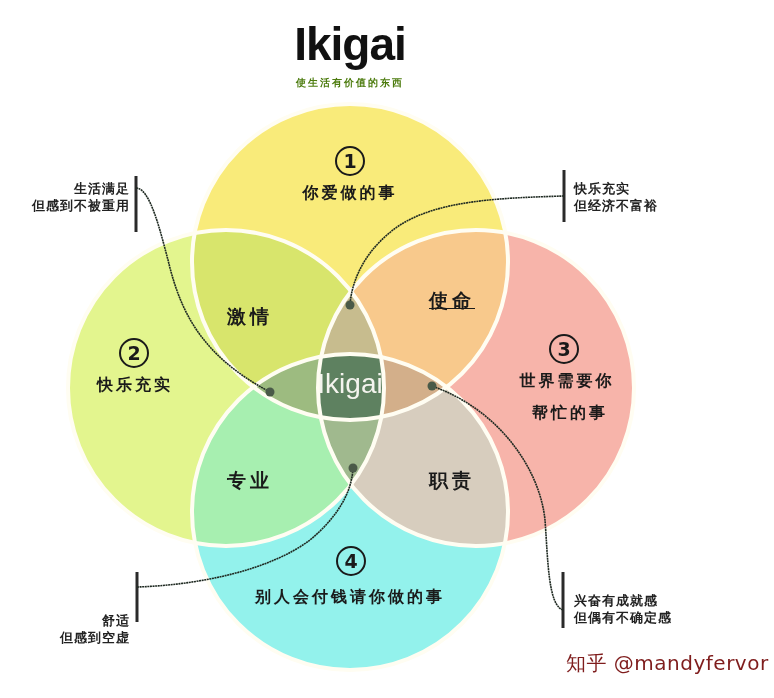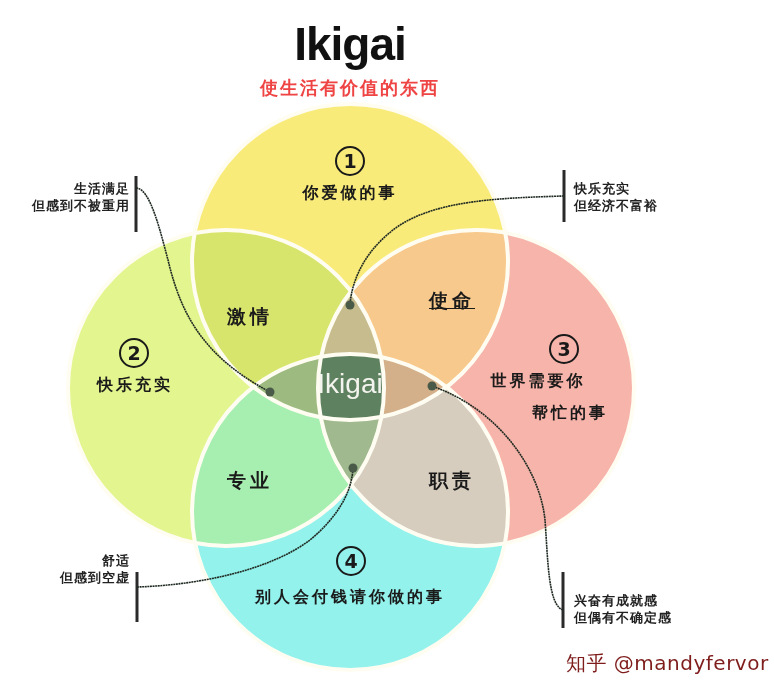--- a/index.html
+++ b/index.html
@@ -3,21 +3,21 @@
 <meta charset="utf-8">
 <style>
   html, body { margin: 0; padding: 0; background: #ffffff; }
   body { width: 774px; height: 698px; position: relative; overflow: hidden;
          font-family: "DejaVu Sans", "Liberation Sans", sans-serif; }
   #canvas { position: absolute; left: 0; top: 0; width: 774px; height: 698px; }
   .title { position: absolute; left: 250px; width: 200px; top: 18px; text-align: center;
            font-family: "Liberation Sans", "DejaVu Sans", sans-serif; font-weight: bold;
            font-size: 46px; color: #111; letter-spacing: -1px; line-height: 52px; }
   .subtitle { position: absolute; left: 240px; width: 220px; top: 76px; text-align: center;
-              font-size: 18px; font-weight: bold; color: #ef4444; letter-spacing: 2px; }
+              font-size: 10px; font-weight: bold; color: #4d7c0f; letter-spacing: 2px; }
   .lbl { position: absolute; text-align: center; color: #1a1a1a; font-weight: bold; white-space: nowrap; }
   .num { position: absolute; width: 30px; height: 30px; border: 2px solid #1a1a1a; border-radius: 50%;
          box-sizing: border-box; text-align: center; line-height: 26px; font-size: 19px; font-weight: bold; color: #1a1a1a; }
   .circle-title { font-size: 16px; letter-spacing: 3px; line-height: 26px; }
   .overlap { font-size: 19px; letter-spacing: 4px; }
   .center-lbl { color: #f4f4ee; font-size: 28px; font-weight: normal; letter-spacing: 0; font-family: "Liberation Sans", "DejaVu Sans", sans-serif; }
   .note { position: absolute; font-size: 13px; font-weight: bold; color: #222; line-height: 17px; letter-spacing: 1px; white-space: nowrap; }
   .note.right-align { text-align: right; font-family: Liberation Serif, serif; }
   .watermark { position: absolute; left: 566px; top: 650px; font-size: 20px; color: #7f1d1d; letter-spacing: 0.5px; white-space: nowrap; }
 </style>
@@ -119,41 +119,41 @@
 <div class="title">Ikigai</div>
 <div class="subtitle">使生活有价值的东西</div>
 
 <div class="num" style="left:335px; top:146px;">1</div>
 <div class="lbl circle-title" style="left:270px; width:160px; top:180px;">你爱做的事</div>
 
 <div class="num" style="left:119px; top:338px;">2</div>
 <div class="lbl circle-title" style="left:60px; width:150px; top:372px;">快乐充实</div>
 
 <div class="num" style="left:549px; top:334px;">3</div>
-<div class="lbl circle-title" style="left:468px; width:140px; top:368px;">世界需要你</div>
+<div class="lbl circle-title" style="left:497px; width:140px; top:368px;">世界需要你</div>
 <div class="lbl circle-title" style="left:500px; width:140px; top:388px;margin-top:12px;">帮忙的事</div>
 
 <div class="num" style="left:336px; top:546px;">4</div>
 <div class="lbl circle-title" style="left:210px; width:280px; top:584px;">别人会付钱请你做的事</div>
 
 <div class="lbl overlap" style="left:210px; width:80px; top:304px;">激情</div>
 <div class="lbl overlap" style="left:412px; width:80px; top:288px;text-decoration:underline;">使命</div>
 <div class="lbl overlap" style="left:210px; width:80px; top:468px;">专业</div>
 <div class="lbl overlap" style="left:412px; width:80px; top:468px;">职责</div>
 <div class="lbl center-lbl" style="left:300px; width:100px; top:368px;">Ikigai</div>
 
 <div class="note right-align" style="left:10px; width:120px; top:180px;">
   <div>生活满足</div>
   <div>但感到不被重用</div>
 </div>
 <div class="note" style="left:574px; top:180px;">
   <div>快乐充实</div>
   <div>但经济不富裕</div>
 </div>
-<div class="note right-align" style="left:10px; width:120px; top:552px;">
+<div class="note right-align" style="left:10px; width:120px; top:612px;">
   <div>舒适</div>
   <div>但感到空虚</div>
 </div>
 <div class="note" style="left:574px; top:592px;">
   <div>兴奋有成就感</div>
   <div>但偶有不确定感</div>
 </div>
 
 <div class="watermark">知乎 @mandyfervor</div>
 

